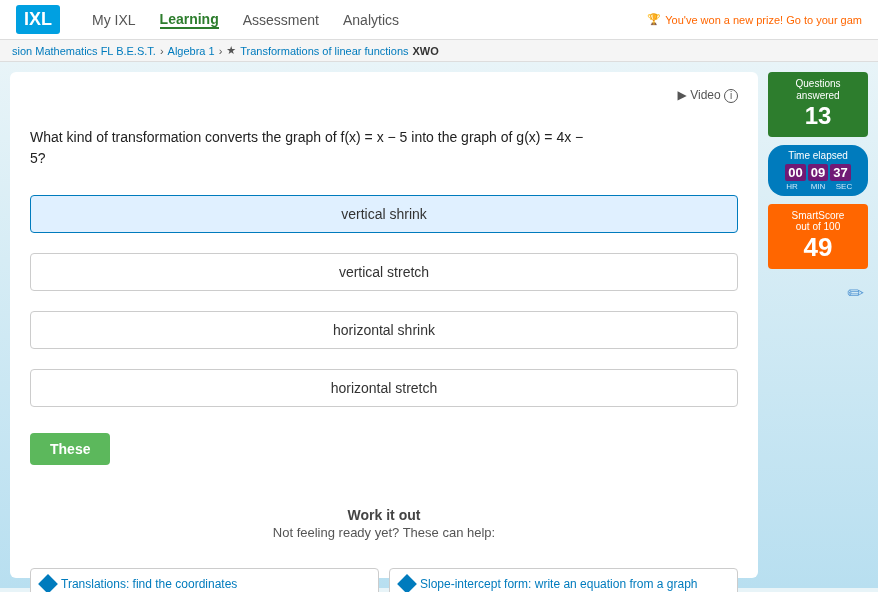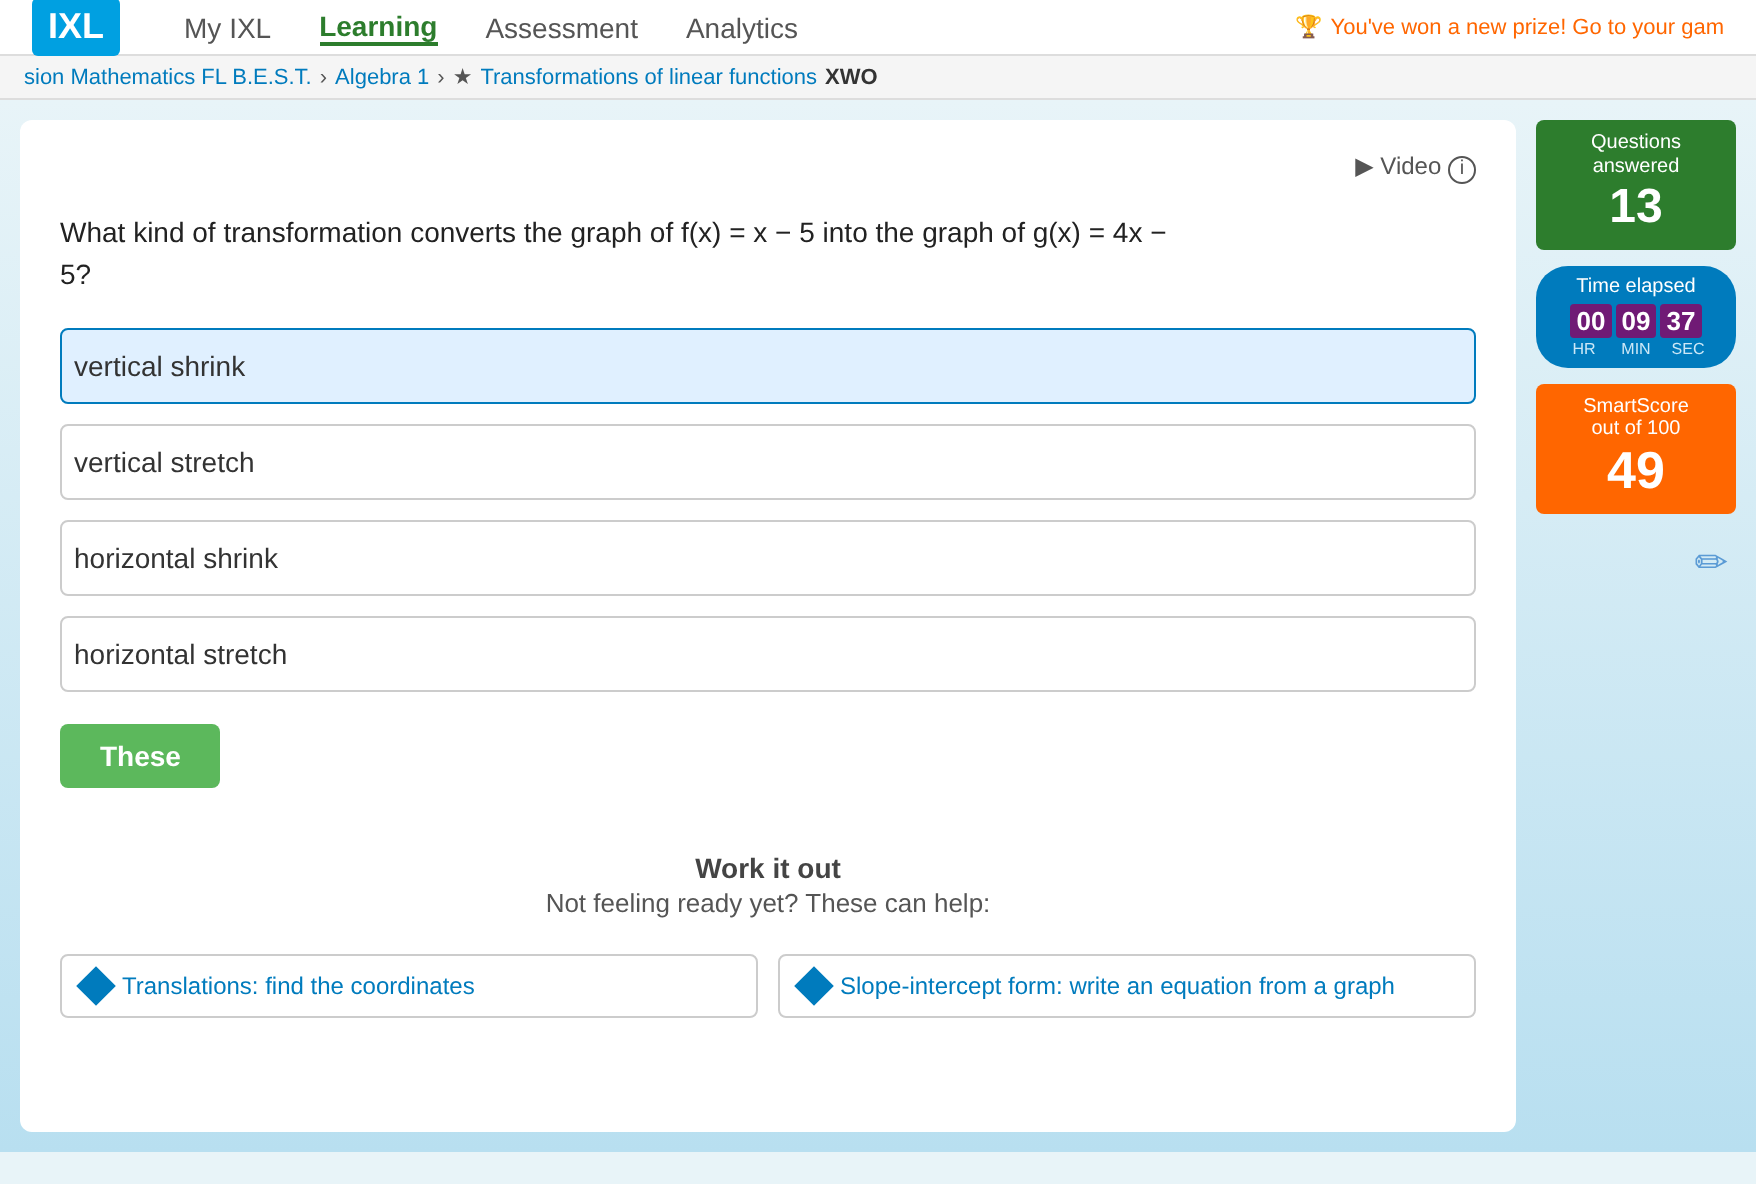--- a/index.html
+++ b/index.html
@@ -4,21 +4,21 @@
   <style>
     * { box-sizing: border-box; margin: 0; padding: 0; }
     body { font-family: Arial, sans-serif; background: #e8f4f8; width: 878px; height: 592px; overflow: hidden; }
 
     
     .top-nav {
       background: #fff;
       border-bottom: 1px solid #ddd;
       display: flex;
       align-items: center;
-      height: 28px;
+      height: 40px;
       padding: 0 16px;
       gap: 24px;
     }
     .logo-area {
       background: #00a0e1;
       color: #fff;
       font-weight: bold;
       font-size: 18px;
       padding: 4px 8px;
       border-radius: 3px;
@@ -68,40 +68,40 @@
     }
 
     
     .question-panel {
       flex: 1;
       background: #fff;
       border-radius: 6px;
       padding: 16px 20px;
       display: flex;
       flex-direction: column;
-      gap: 10px;
+      gap: 20px;
       position: relative;
     }
 
     .question-text {
       font-size: 14px;
       color: #222;
       line-height: 1.5;
       margin-bottom: 6px;
     }
 
     .answer-option {
       border: 1px solid #ccc;
       border-radius: 4px;
-      padding: 10px 6px;
+      padding: 10px 22px;
       font-size: 14px;
       color: #333;
       cursor: pointer;
       background: #fff;
-      text-align: left;
+      text-align: center;
     }
     .answer-option.selected { background: #e0f0ff; border-color: #007bbd; }
 
     .submit-btn {
       background: #5cb85c;
       color: #fff;
       border: none;
       border-radius: 4px;
       padding: 8px 20px;
       font-size: 14px;

